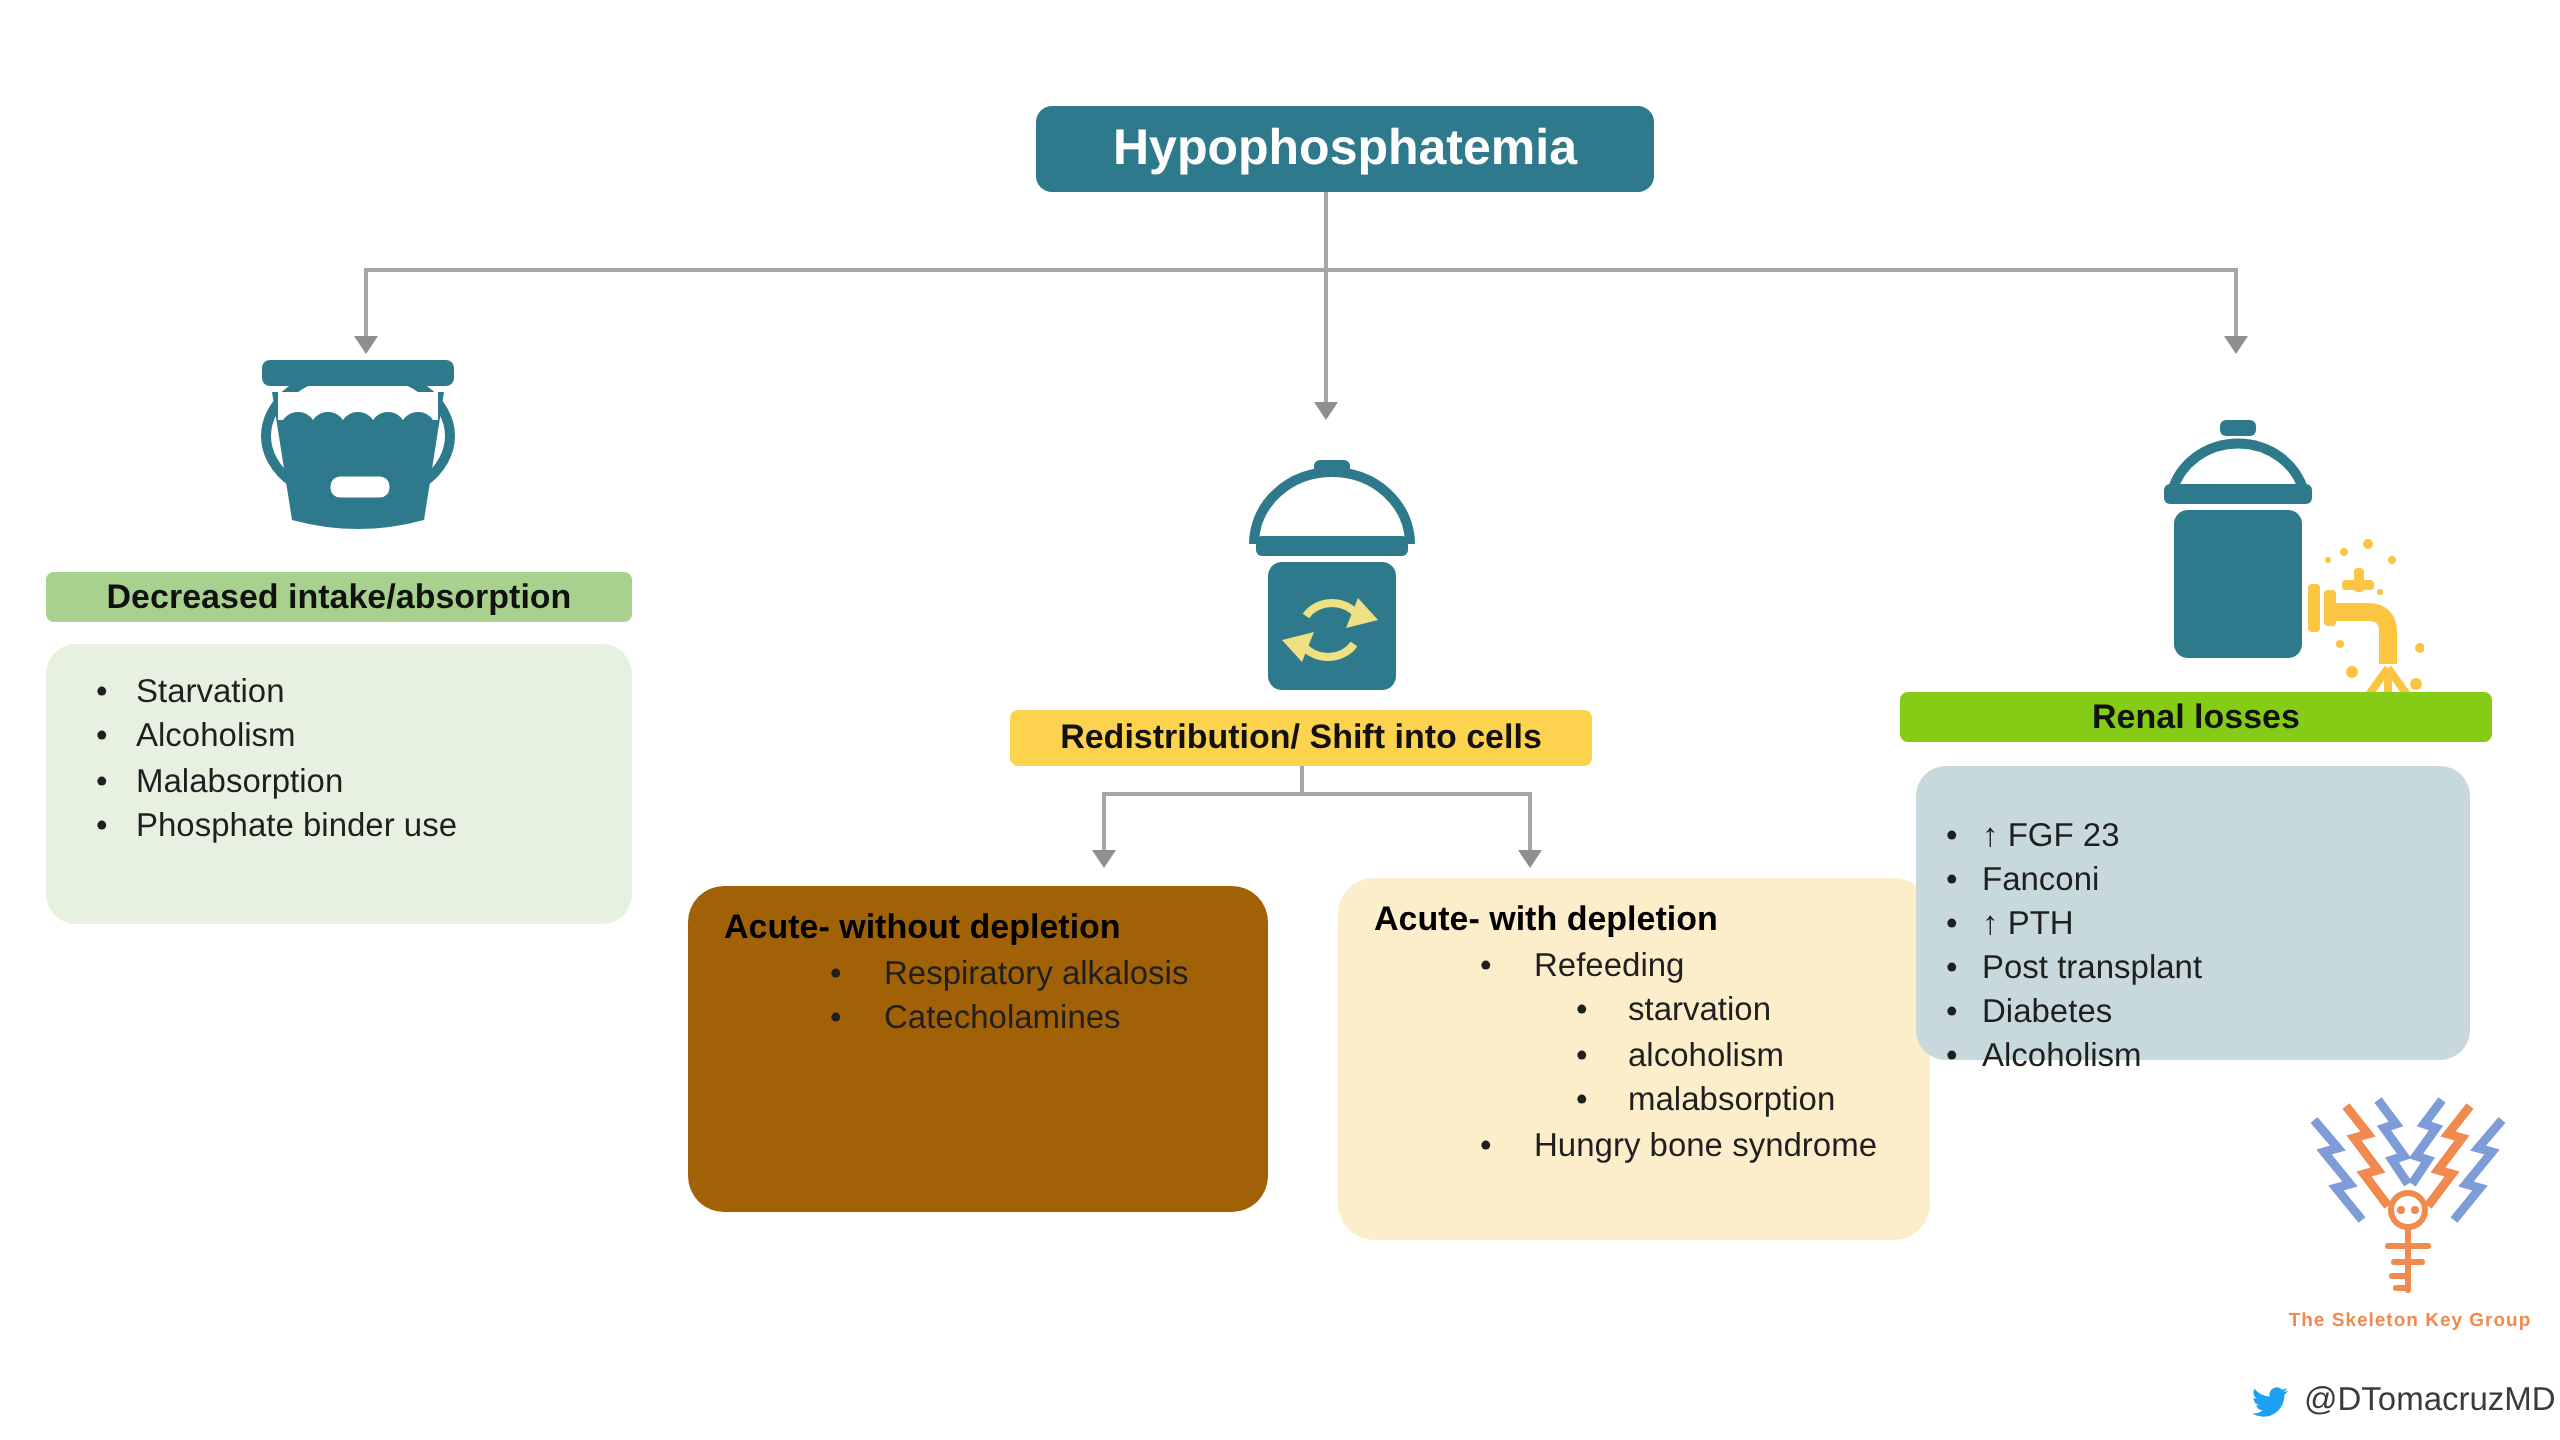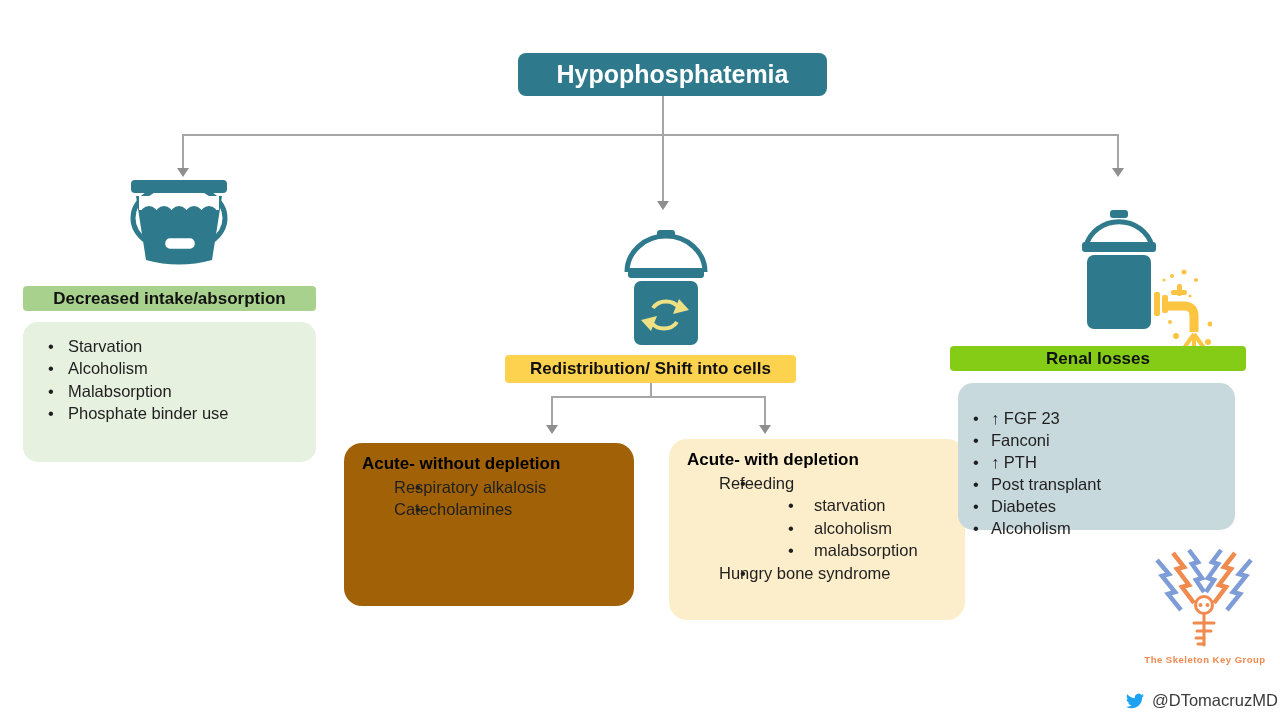--- a/index.html
+++ b/index.html
@@ -32,21 +32,21 @@
 
   .list{margin:0;padding:0;list-style:none;}
   .list li{position:relative;line-height:22.4px;}
   .list li::before{content:"\2022";position:absolute;color:#1f1f1f;}
 
   #box-green .list{padding-top:13px;}
   #box-green .list li{padding-left:45px;}
   #box-green .list li::before{left:25px;}
 
   .ybox-head{font-weight:bold;font-size:17px;color:#000;margin:11px 0 2px 18px;line-height:20px;}
-  .y-list li{padding-left:50px;}
+  .y-list li{padding-left:98px;}
   .y-list li::before{left:71px;}
   .y-list li.wrap-narrow{max-width:230px;}
   .y-sub li{padding-left:145px;}
   .y-sub li::before{left:119px;}
 
   #box-blue .list{padding-top:24px;}
   #box-blue .list li{padding-left:33px;line-height:22px;}
   #box-blue .list li::before{left:15px;}
 
   .icon-abs{position:absolute;}

